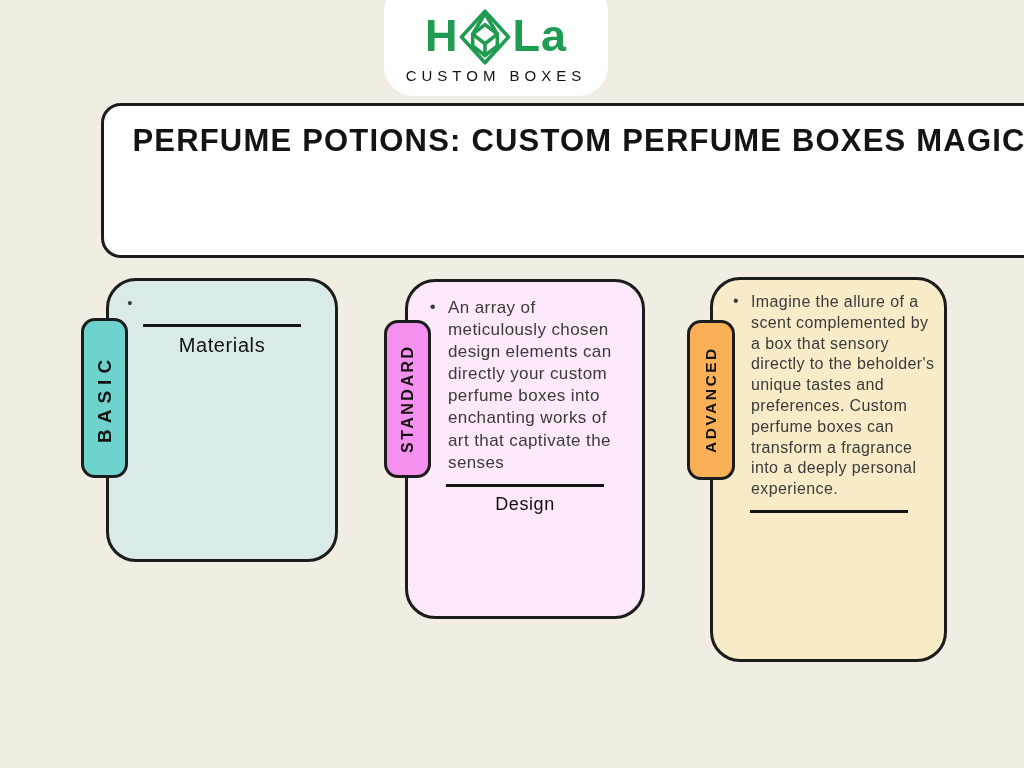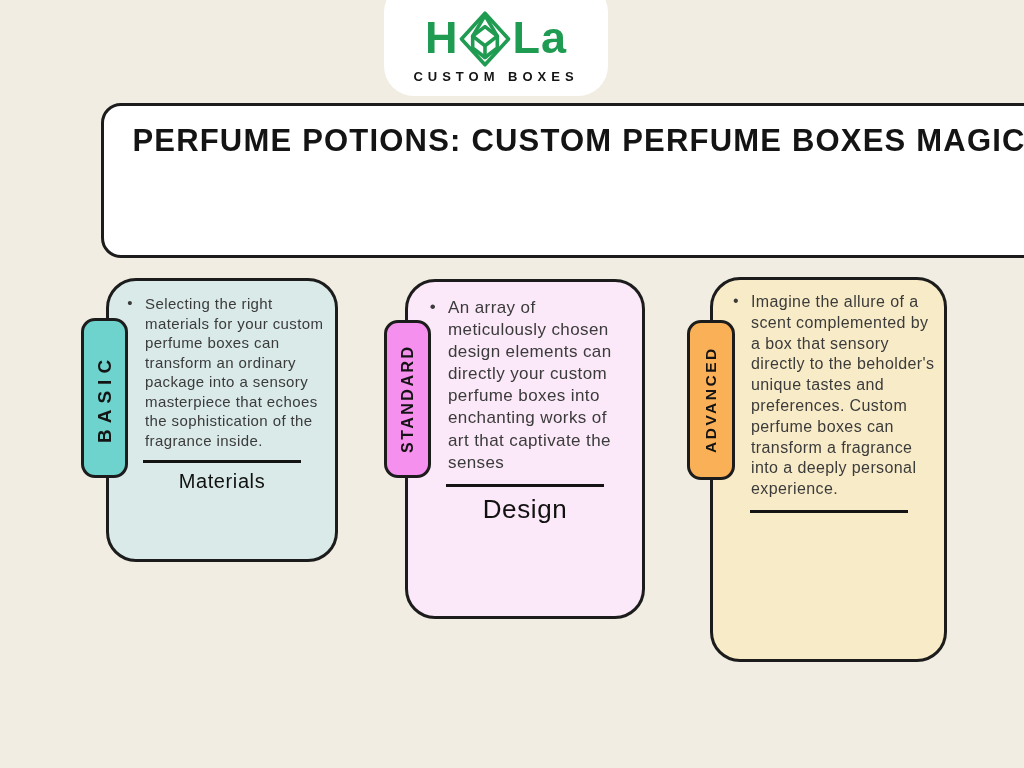--- a/index.html
+++ b/index.html
@@ -27,22 +27,22 @@
     color: #1f9b52;
     font-weight: 700;
     font-size: 45px;
     letter-spacing: 1px;
     line-height: 1;
   }
   .wordmark .mark-part { transform: translateY(-2px); }
   .box-icon-svg { width: 52px; height: 56px; display: block; }
   .logo-subtitle {
     margin-top: 2px;
-    font-size: 13px;
-    font-weight: 700;
+    font-size: 15px;
+    font-weight: 400;
     letter-spacing: 5px;
     color: #141414;
   }
 
   
   .banner {
     position: absolute;
     left: 101px; top: 103px;
     width: 972px; height: 155px;
     background: #ffffff;
@@ -103,21 +103,21 @@
     margin: 10px auto 0 auto;
   }
   .card-heading {
     text-align: center;
     font-weight: 400;
     color: #111111;
     letter-spacing: 0.6px;
     margin-top: 7px;
   }
   .card-basic    .card-heading { font-size: 20px; }
-  .card-standard .card-heading { font-size: 26px; }
+  .card-standard .card-heading { font-size: 18px; }
   .card-advanced .card-heading { font-size: 20px; }
 </style>
 </head>
 <body style="background: rgb(242, 237, 226);">
 
 <div class="page">
 
   <div class="logo-box">
     <div class="wordmark">
       <span class="mark-part">H</span>
@@ -134,21 +134,20 @@
   </div>
 
   <div class="banner">
     <div class="banner-title">PERFUME POTIONS: CUSTOM PERFUME BOXES MAGIC</div>
   </div>
 
   <div class="card card-basic" style="background-color: rgb(217, 234, 232);">
     <div class="tab" style="background-color: rgb(111, 211, 205);">BASIC</div>
     <div class="card-body">
       <span class="bullet-dot">•</span>
-      <p>Selecting the right materials for your custom perfume boxes can transform an ordinary package into a sensory masterpiece that echoes the sophistication of the fragrance inside.</p>
     </div>
     <div class="divider"></div>
     <div class="card-heading">Materials</div>
   </div>
 
   <div class="card card-standard" style="background-color: rgb(251, 232, 248);">
     <div class="tab" style="background-color: rgb(246, 144, 239);">STANDARD</div>
     <div class="card-body">
       <span class="bullet-dot">•</span>
       <p>An array of meticulously chosen design elements can directly your custom perfume boxes into enchanting works of art that captivate the senses</p>

